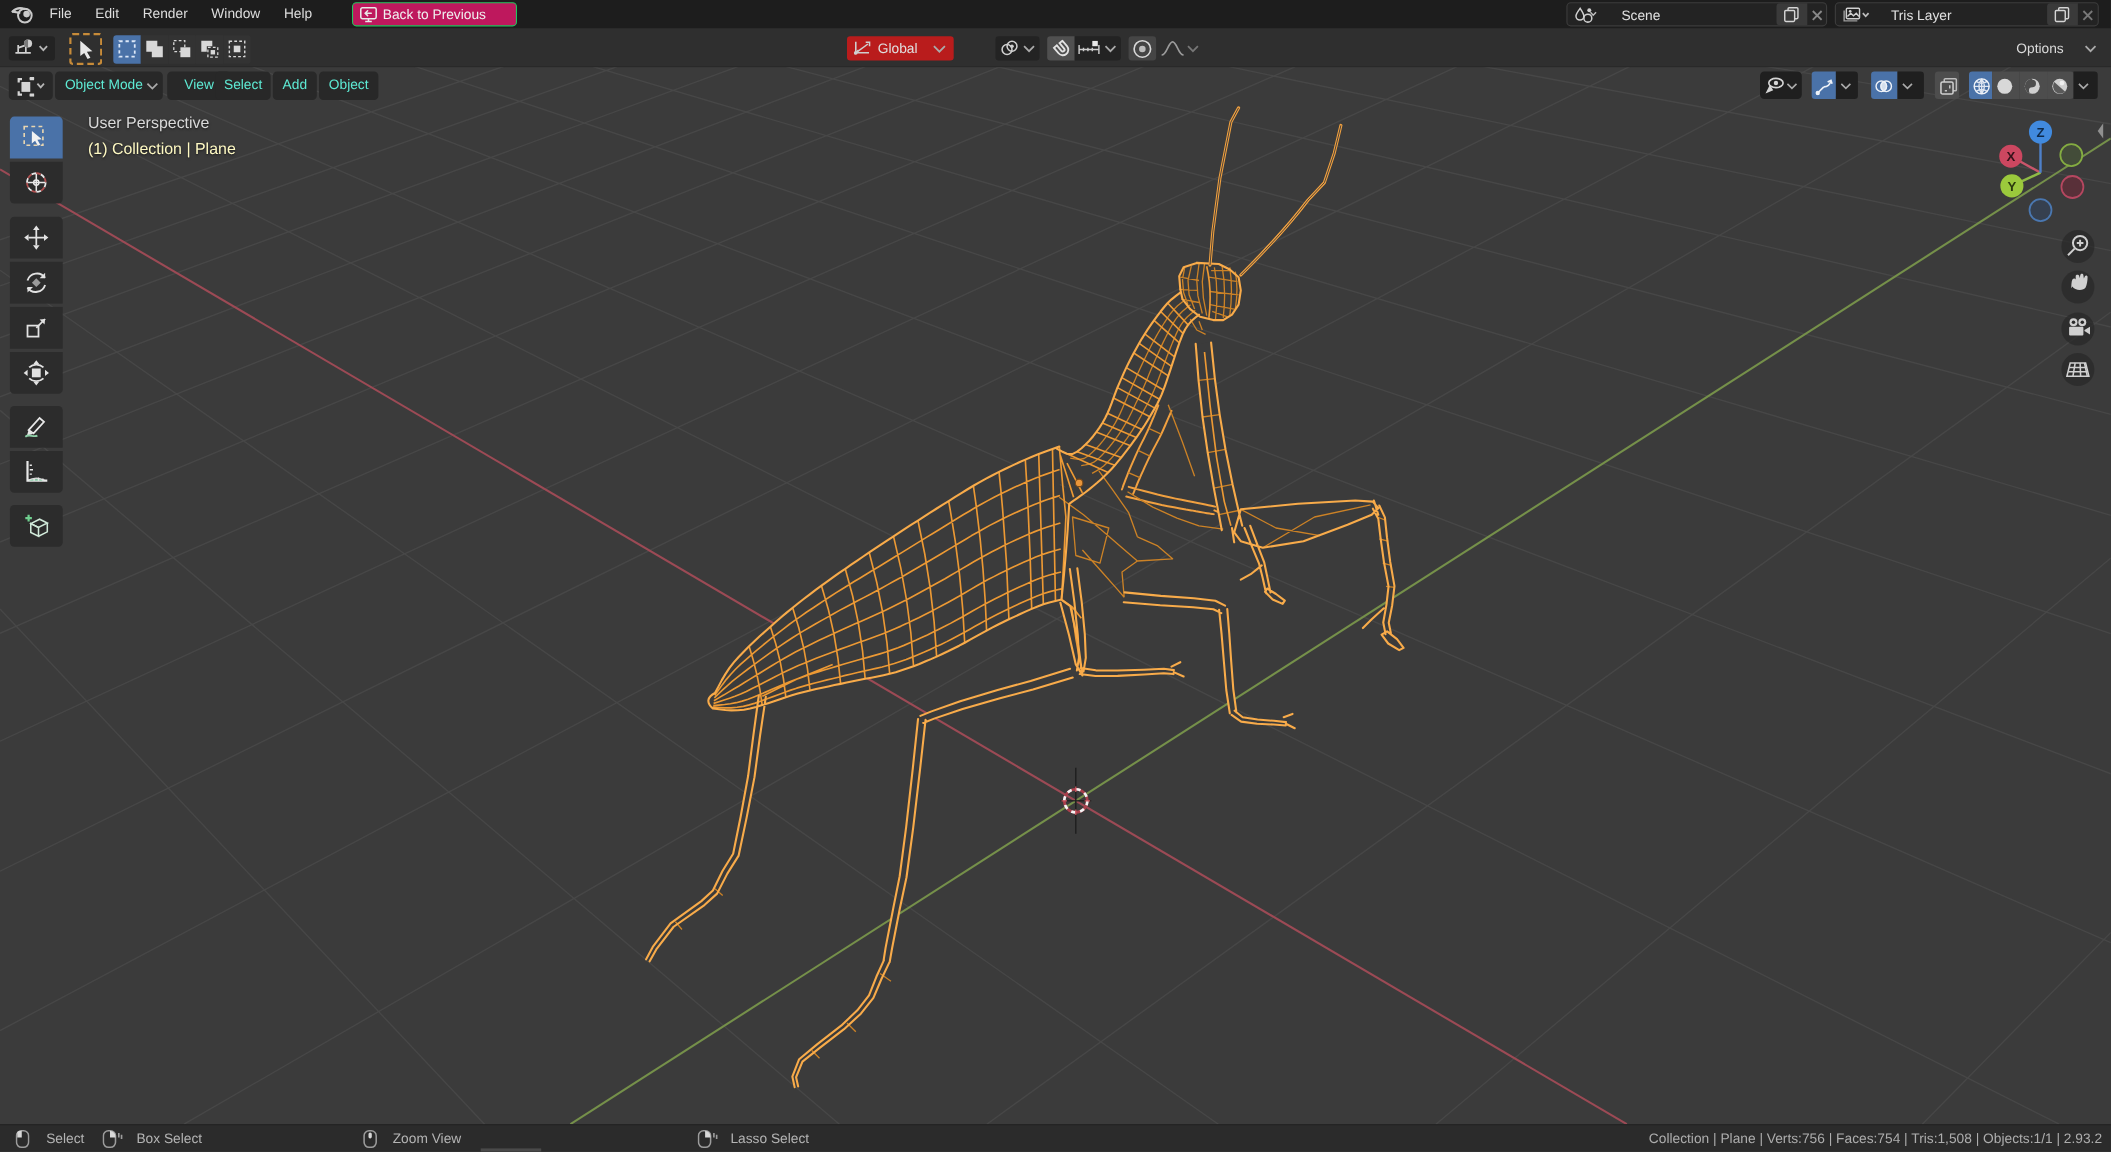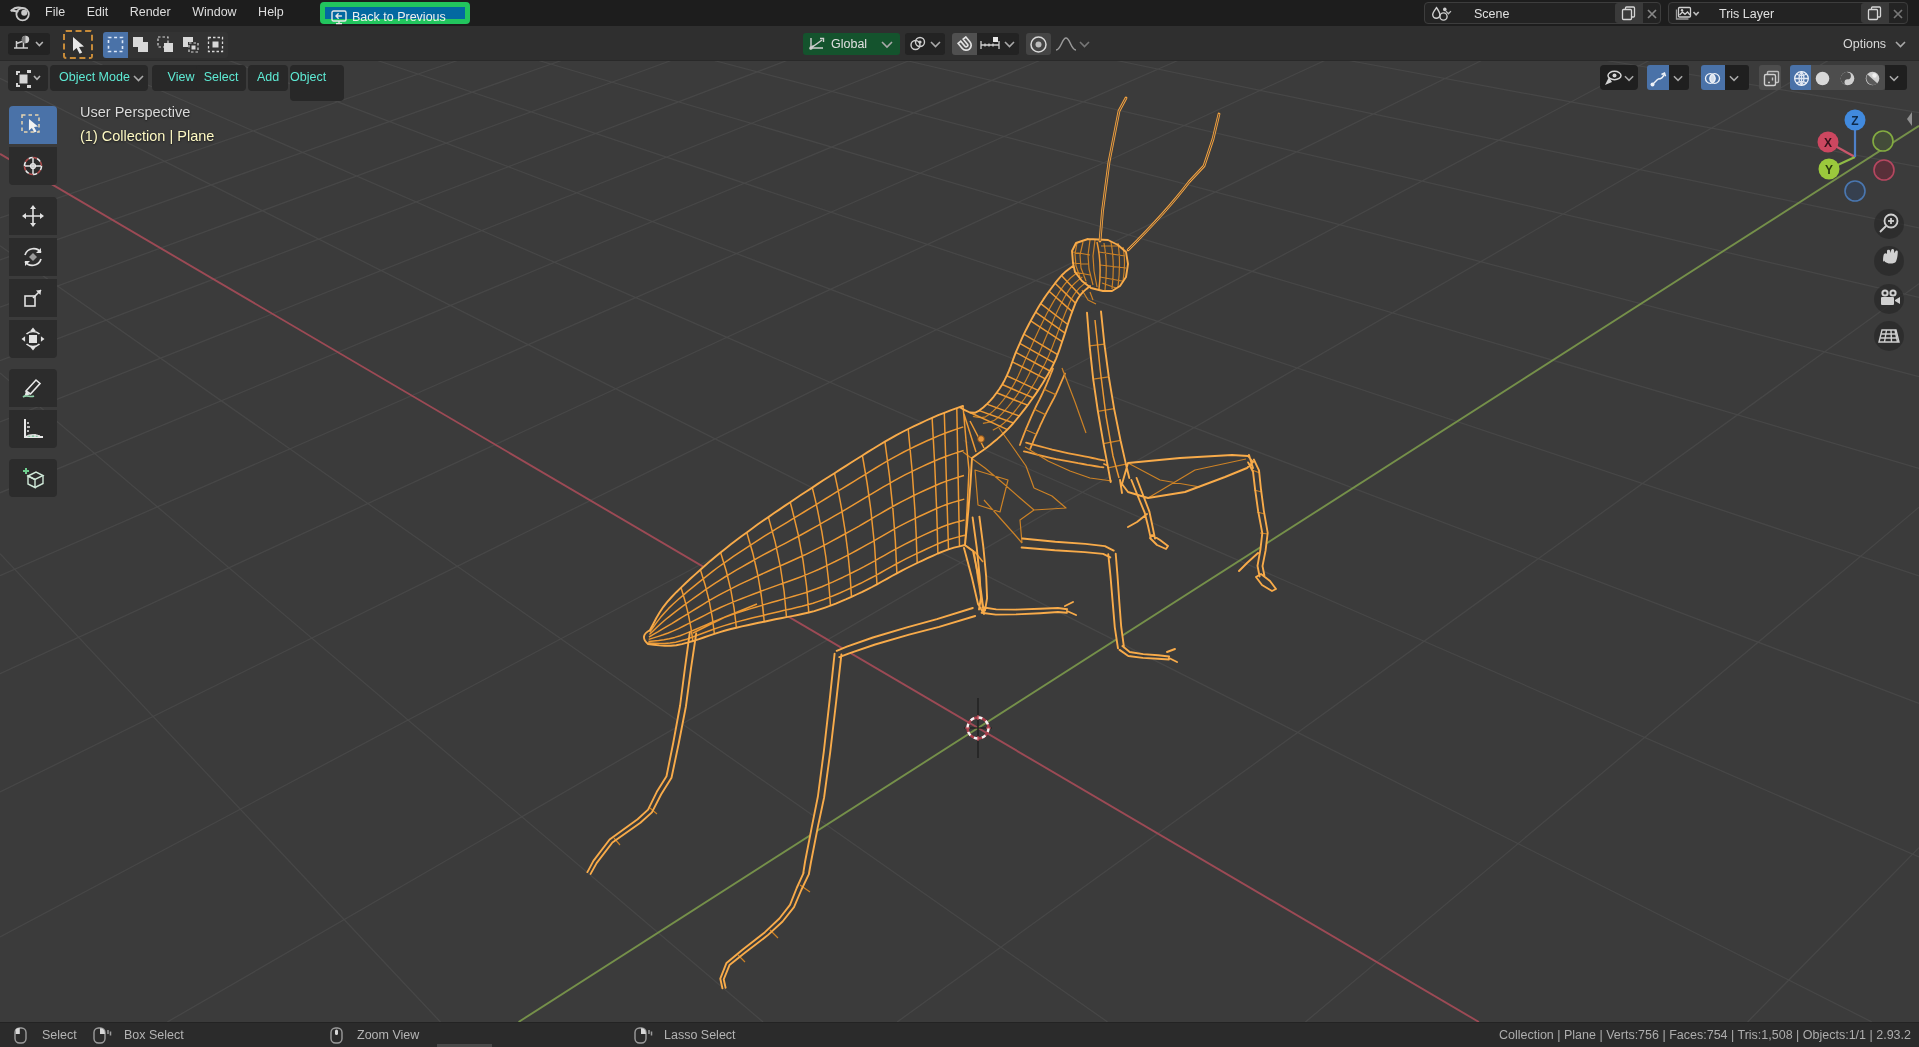--- a/index.html
+++ b/index.html
@@ -111,21 +111,21 @@
     </g>
     <circle cx="14.2" cy="10.8" r="3" fill="#c9c9c9"></circle>
     <path d="M1.5 8.5 Q6 3.8 12.5 6.2" fill="none" stroke="#c9c9c9" stroke-width="2" stroke-linecap="round"></path>
     <path d="M1.5 8.5 L7.6 9.6" stroke="#c9c9c9" stroke-width="2" stroke-linecap="round"></path>
   </svg>
   <div class="menu" style="margin-left:36px">File</div>
   <div class="menu">Edit</div>
   <div class="menu">Render</div>
   <div class="menu">Window</div>
   <div class="menu">Help</div>
-  <div class="abs" style="left:320px;top:2px;width:150px;height:22px;background:#0369a1;border:5px solid #22c55e;border-radius:4px;color:#f0f0f0;font-size:12.5px;line-height:20px">
+  <div class="abs" style="left:320px;top:2px;width:150px;height:22px;background:#be185d;border:1px solid #22c55e;border-radius:4px;color:#f0f0f0;font-size:12.5px;line-height:20px">
     <svg class="ico" style="left:6px;top:3px" width="16" height="15" viewBox="0 0 16 15">
           <g fill="none" stroke="#e8e8e8" stroke-width="1.4">
             <rect x="1" y="1" width="14" height="10" rx="1.5"></rect>
             <path d="M8 11v2M5 13.6h6"></path>
             <path d="M10.5 6H5.2M7.2 3.8 5 6l2.2 2.2" stroke-linecap="round"></path>
           </g>
         </svg>
     <span style="margin-left:27px">Back to Previous</span>
   </div>
   
@@ -216,21 +216,21 @@
           <rect x="9.5" y="9.5" width="4" height="4" fill="#d8d8d8"></rect>
         </svg>
   </div>
   <div class="abs" style="left:203px;top:6px;width:25px;height:26px;background:#333333;border-radius:0 3px 3px 0">
     <svg class="ico" style="left:4px;top:4px" width="17" height="17" viewBox="0 0 17 17">
           <rect x="1.5" y="1.5" width="14" height="14" fill="none" stroke="#d8d8d8" stroke-width="1.3" stroke-dasharray="2.5 2"></rect>
           <rect x="5.5" y="5.5" width="6" height="6" fill="#d8d8d8"></rect>
         </svg>
   </div>
 
-  <div class="abs" style="left:803px;top:7px;width:97px;height:22px;background:#14532d;border-radius:3px">
+  <div class="abs" style="left:770px;top:7px;width:97px;height:22px;background:#b91c1c;border-radius:3px">
     <svg class="ico" style="left:5px;top:3px" width="18" height="16" viewBox="0 0 18 16">
           <g stroke="#cfcfcf" stroke-width="1.4" fill="none">
             <path d="M3 2v10h12"></path>
             <path d="M3 12L14 4"></path>
             <path d="M12 2.5h3.5V6"></path>
             <path d="M5.5 9.5l-3.7 3.7"></path>
           </g>
           <circle cx="3" cy="12" r="1.7" fill="#cfcfcf"></circle>
         </svg>
     <span style="position:absolute;left:28px;top:4px;color:#e0e0e0;font-size:12.5px">Global</span>
@@ -297,21 +297,21 @@
   </svg>
 </div>
 <div class="btn" style="left:50px;top:65px;width:98px;height:26px;line-height:25px"><span style="margin-left:9px">Object Mode</span>
   <svg class="ico" style="left:83px;top:10px" width="12" height="8" viewBox="0 0 12 8">
         <path d="M1 1l4.5 4.5L10 1" stroke="#aaa" stroke-width="1.6" fill="none"></path>
       </svg>
 </div>
 <div class="btn" style="left:152px;top:65px;width:58px;height:26px;line-height:25px;text-align:center">View</div>
 <div class="btn" style="left:196px;top:65px;width:50px;height:26px;line-height:25px;text-align:center">Select</div>
 <div class="btn" style="left:248px;top:65px;width:40px;height:26px;line-height:25px;text-align:center">Add</div>
-<div class="btn" style="left:290px;top:65px;width:54px;height:36px;line-height:25px;text-align:left">Object</div>
+<div class="btn" style="left:290px;top:65px;width:54px;height:26px;line-height:25px;text-align:center">Object</div>
 
 <div class="abs" style="left:1600px;top:65px;width:38px;height:25px;background:#1f1f1f;border-radius:4px">
   <svg class="ico" style="left:3px;top:4px" width="20" height="18" viewBox="0 0 20 18">
     <g fill="#d5d5d5">
           <path d="M2 16l4-8l3 5z"></path>
           <ellipse cx="11.5" cy="6.5" rx="6.5" ry="4.2" fill="none" stroke="#d5d5d5" stroke-width="1.5"></ellipse>
           <circle cx="11.5" cy="6.5" r="2"></circle>
         </g>
   </svg>
   <svg class="ico" style="left:24px;top:10px" width="11" height="8" viewBox="0 0 12 8">
@@ -381,21 +381,21 @@
         <path d="M3.5 4.5a6.8 6.8 0 0 0 10 9z" fill="#5a5a5a"></path>
         <circle cx="10.5" cy="5.5" r="2.2" fill="#efefef"></circle>
       </svg>
 </div>
 <div class="abs" style="left:1885px;top:65px;width:22px;height:25px;background:#1f1f1f;border-radius:0 3px 3px 0">
   <svg class="ico" style="left:4px;top:10px" width="11" height="8" viewBox="0 0 12 8">
         <path d="M1 1l4.5 4.5L10 1" stroke="#aaa" stroke-width="1.6" fill="none"></path>
       </svg>
 </div>
 
-<div class="abs" style="left:1833px;top:33px;width:78px;height:23px;border-radius:4px;color:#d9d9d9;font-size:12.5px;line-height:22px"><span style="margin-left:10px">Options</span>
+<div class="abs" style="left:1833px;top:33px;width:78px;height:23px;border-radius:4px;color:#d9d9d9;font-size:12.5px;line-height:22px"><span style="">Options</span>
   <svg class="ico" style="left:62px;top:8px" width="12" height="8" viewBox="0 0 12 8">
         <path d="M1 1l4.5 4.5L10 1" stroke="#aaa" stroke-width="1.6" fill="none"></path>
       </svg>
 </div>
 
 <div class="abs" style="left:80px;top:104px;color:#d9d9d9;font-size:14.5px;text-shadow:0 1px 2px rgba(0,0,0,0.6)">User Perspective</div>
 <div class="abs" style="left:80px;top:128px;color:#fef9c3;font-size:14.5px;text-shadow:0 1px 2px rgba(0,0,0,0.6)">(1) Collection | Plane</div>
 
 <div class="abs" id="toolbar" style="left:9px;top:106px;width:48px">
   <div class="tb abs" style="left:0;top:0;background:#4a72a8;border-radius:4px 4px 0 0">

